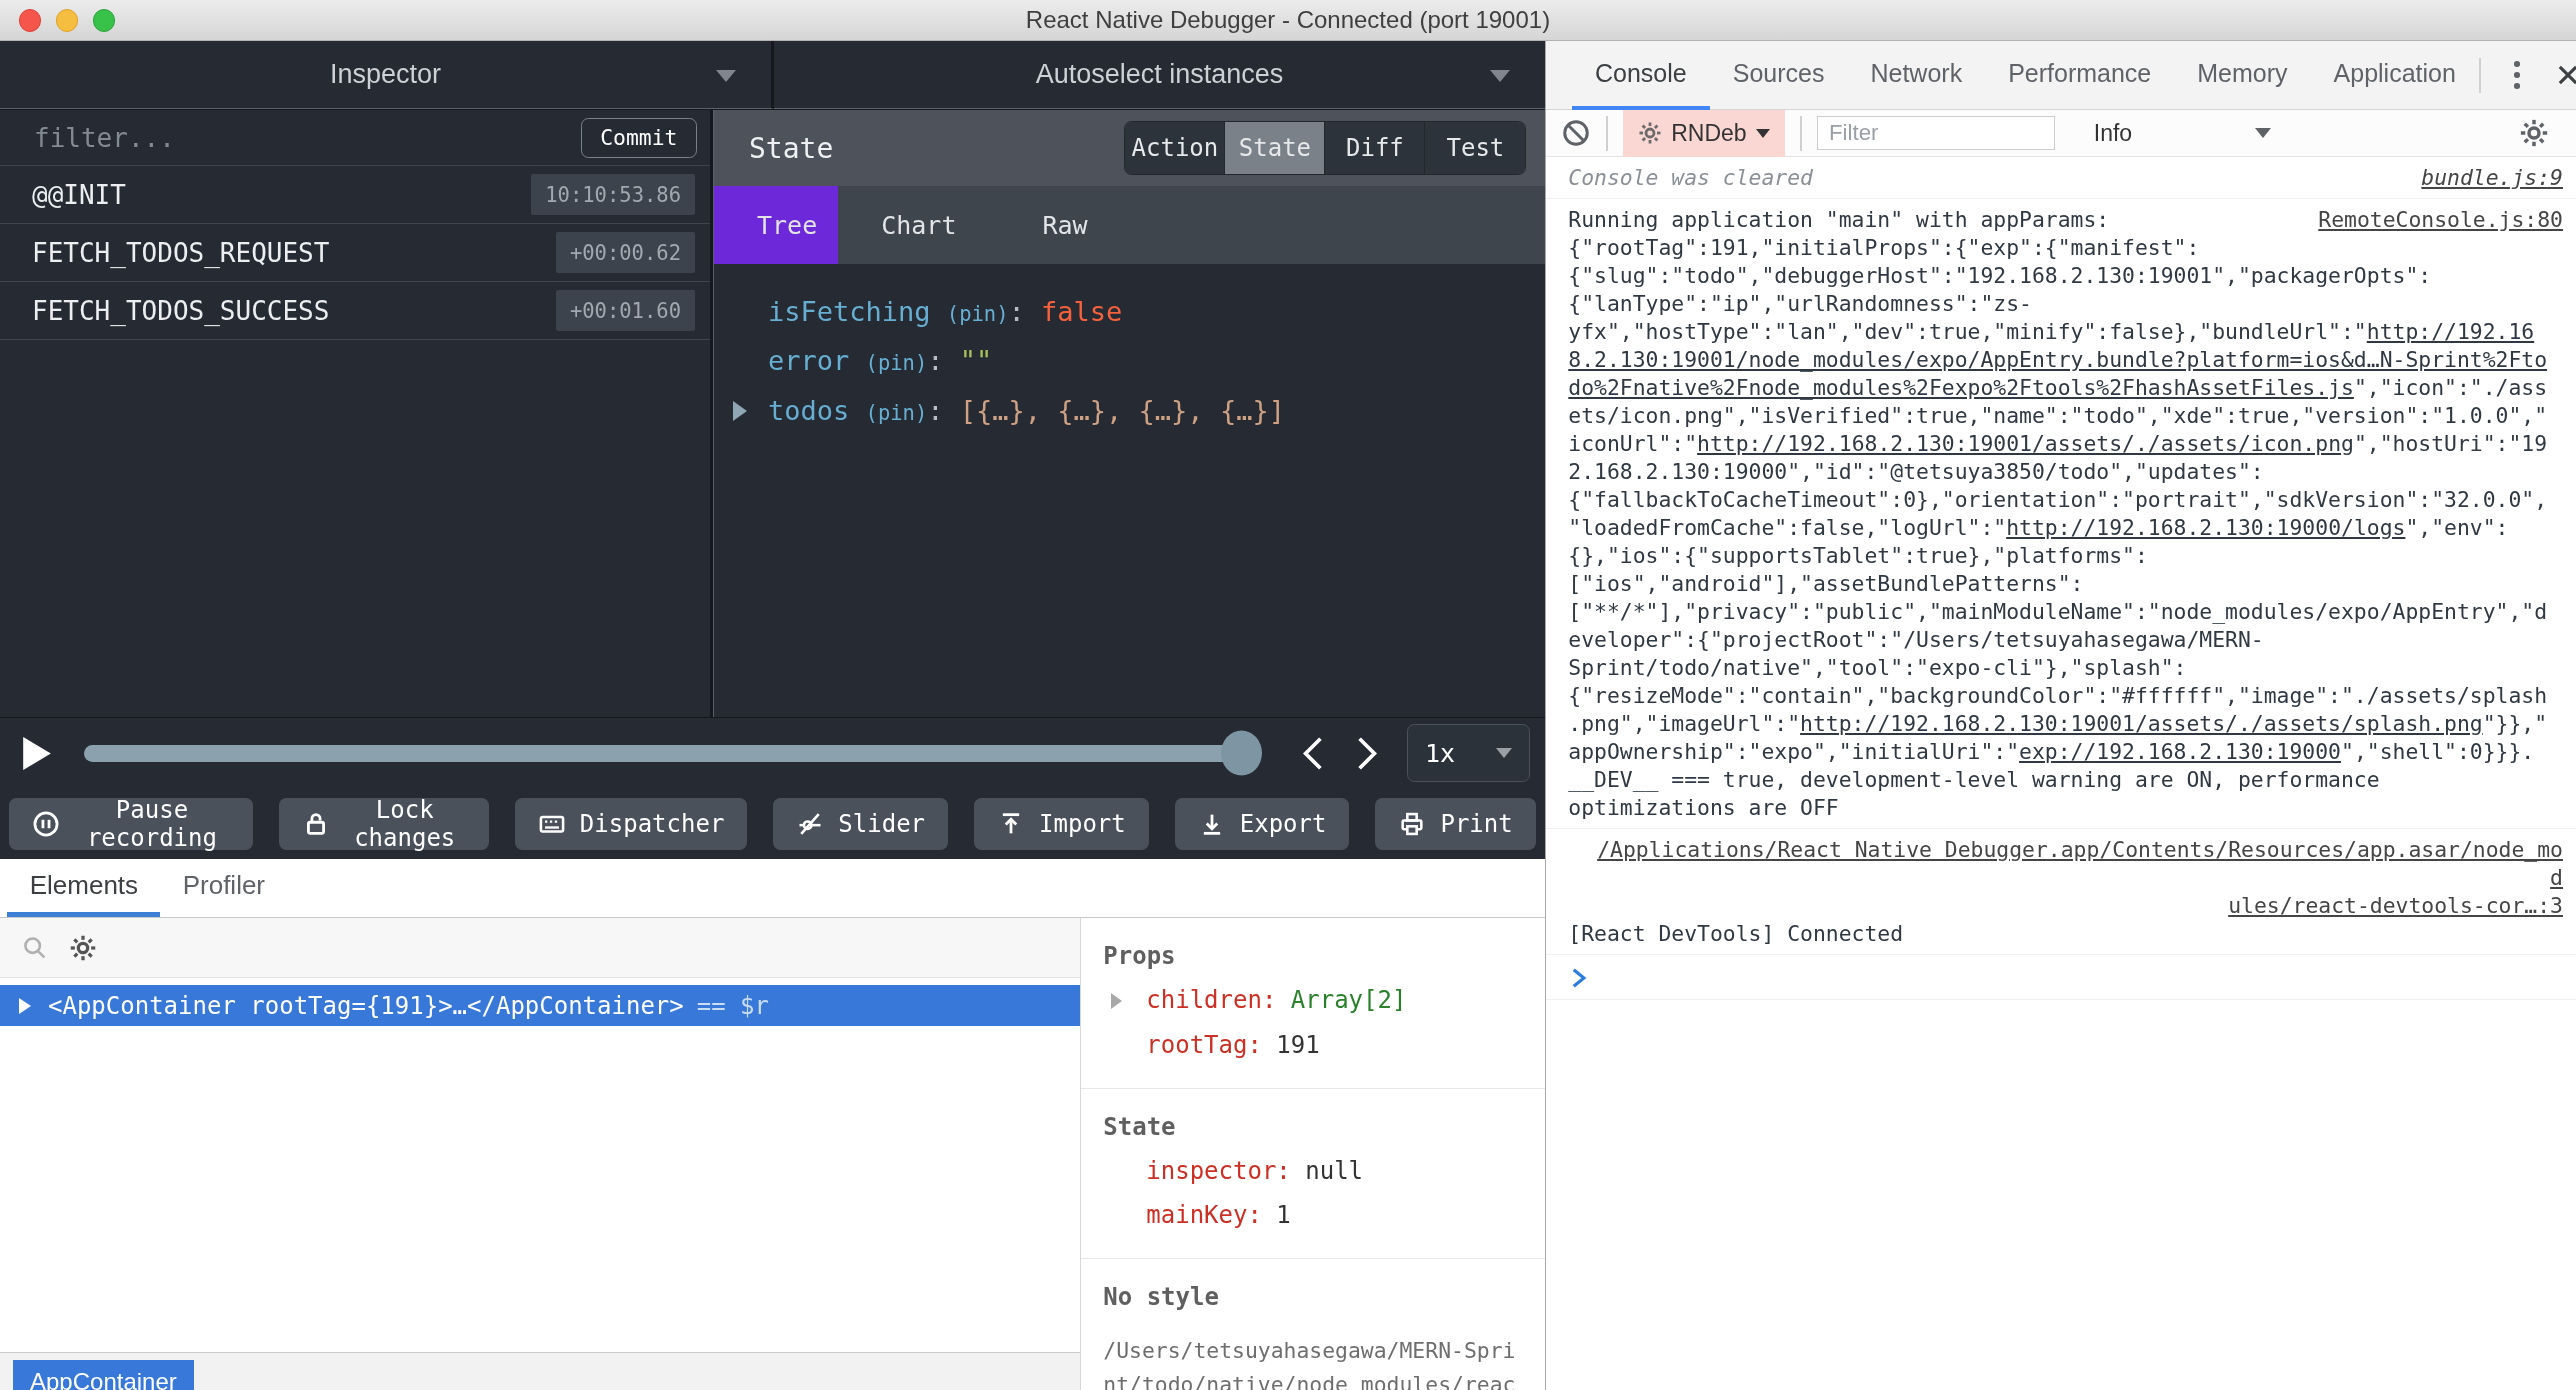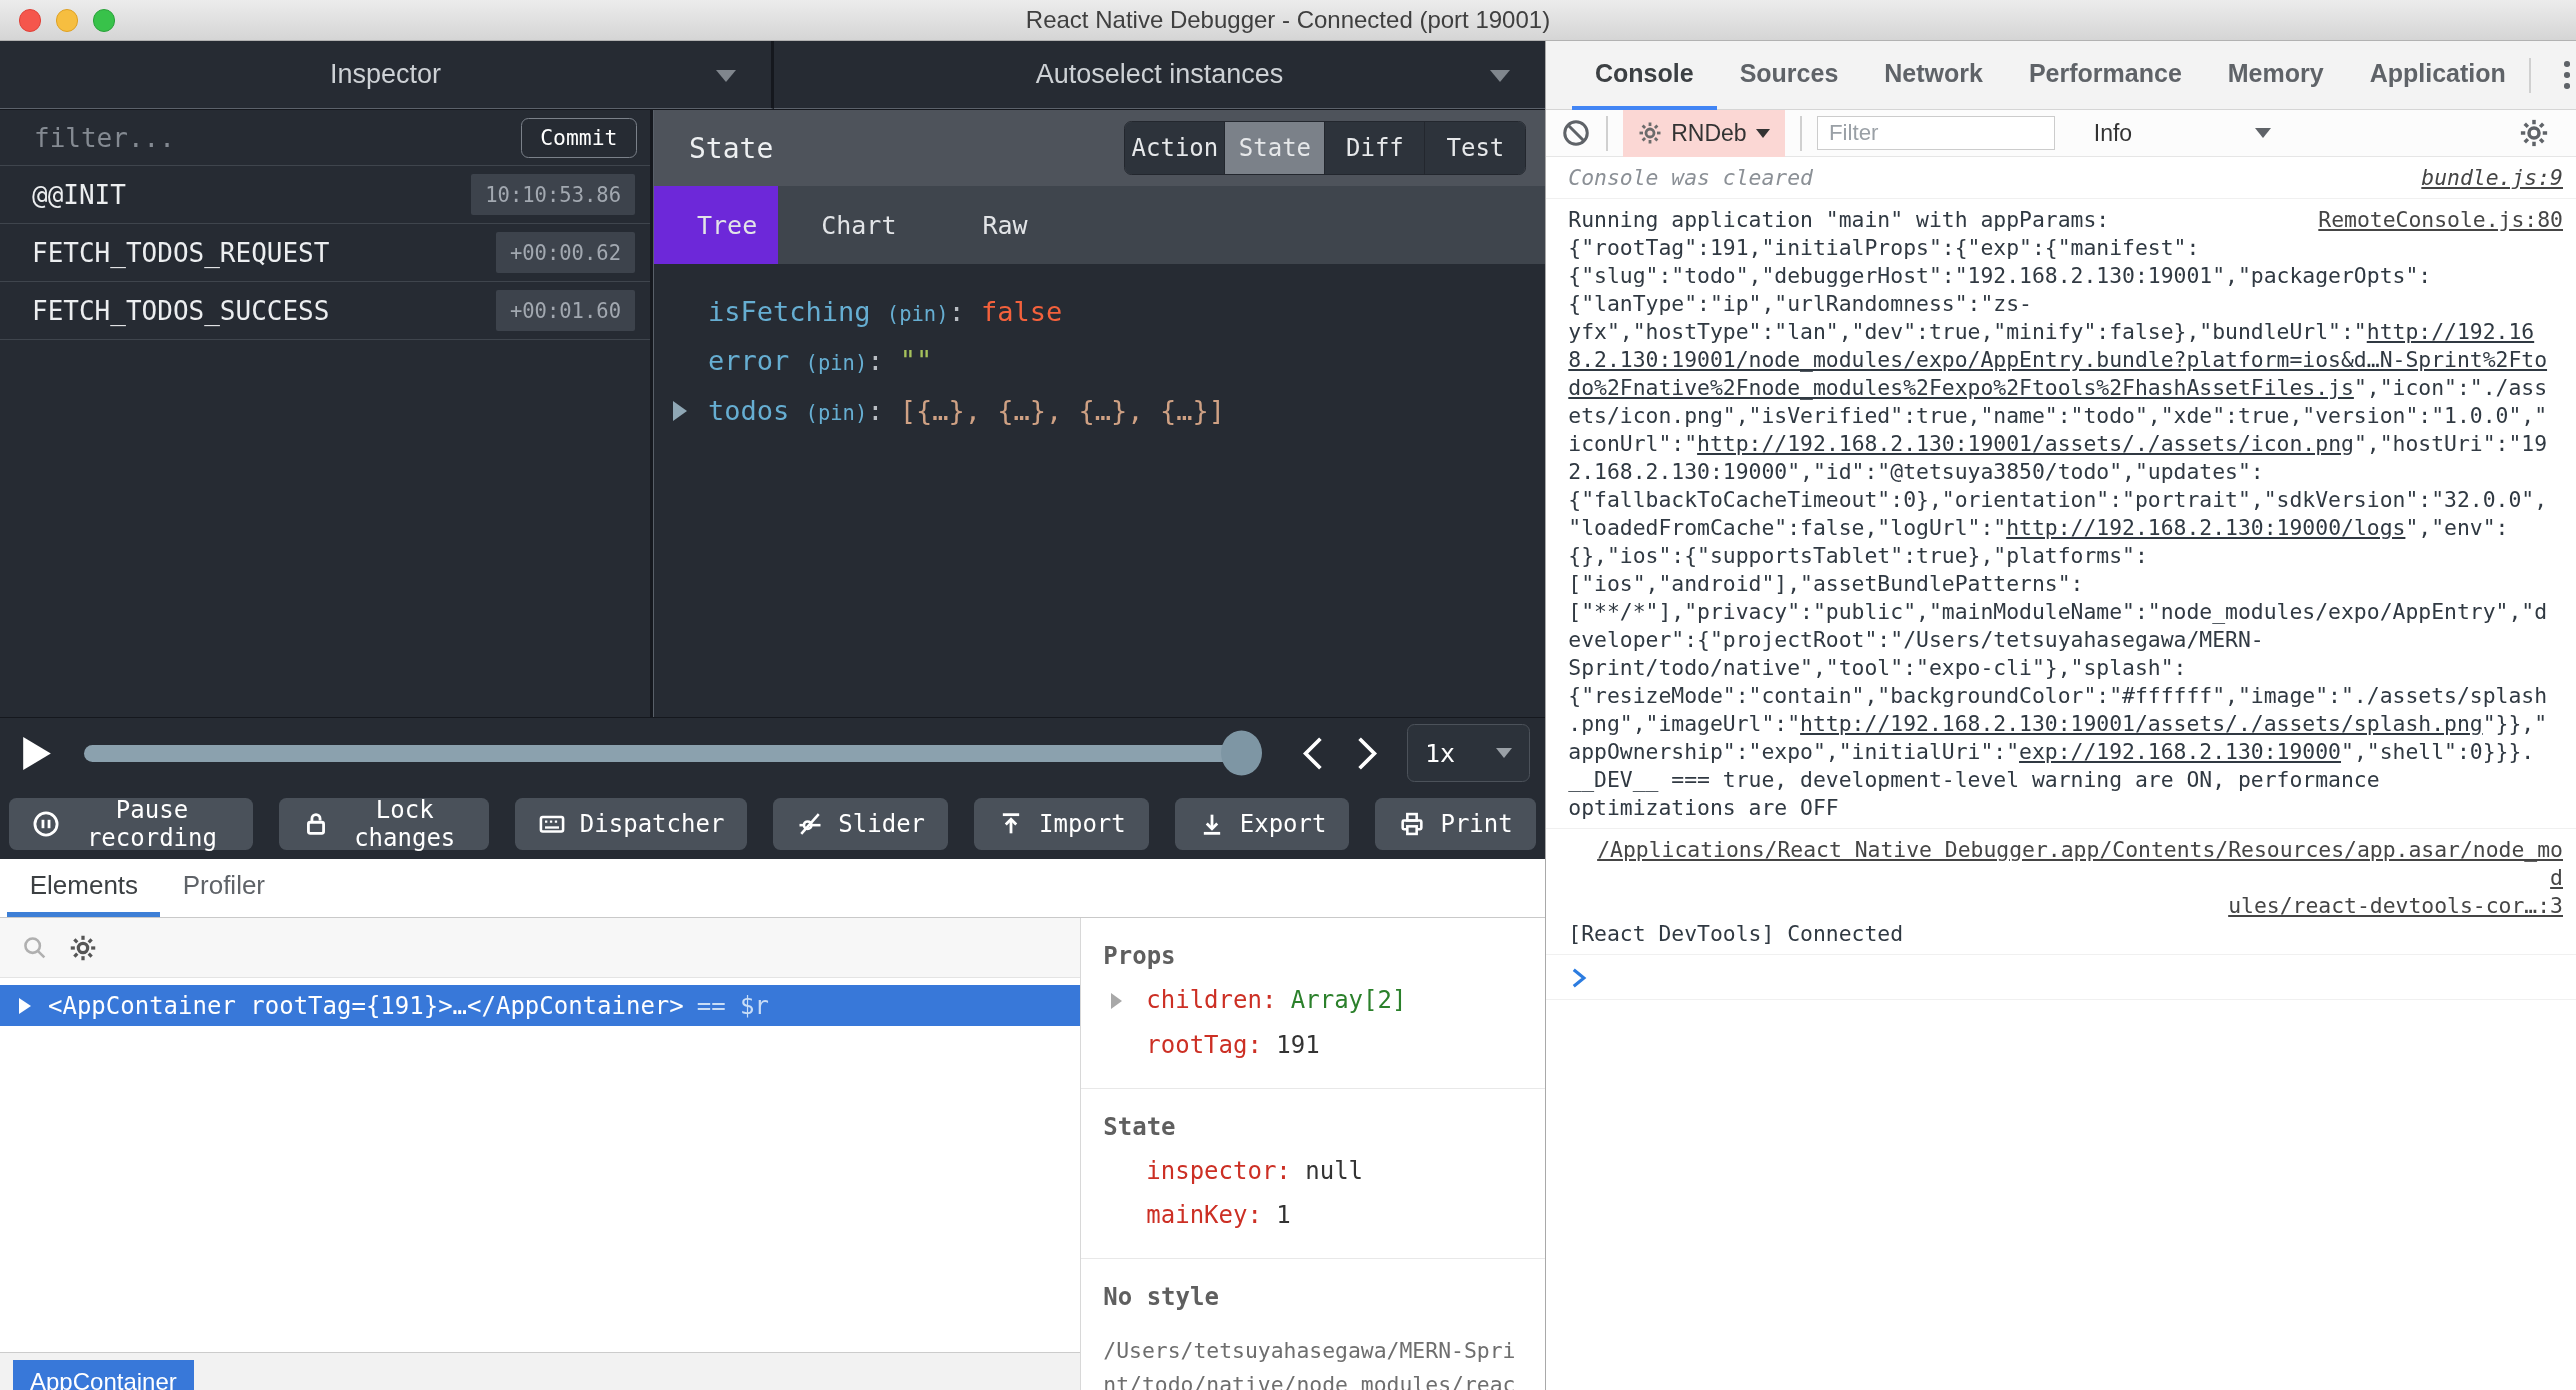--- a/index.html
+++ b/index.html
@@ -19,21 +19,21 @@
 
   
   .left-app{width:1545px;flex:none;display:flex;flex-direction:column;background:#262b33;color:#e8eaec;min-height:0;}
   .selects-row{height:69px;flex:none;display:flex;border-bottom:1.9px solid #15181e;}
   .select-cell{flex:1;position:relative;display:flex;align-items:center;justify-content:center;border-bottom:1.9px solid #5c626b;}
   .select-cell.first{border-right:3.7px solid #15181e;}
   .select-label{font-size:27px;color:#cdd1d5;}
   .caret-down{position:absolute;right:35px;top:50%;margin-top:-4.7px;width:0;height:0;border-left:10.2px solid transparent;border-right:10.2px solid transparent;border-top:12px solid #80868d;}
 
   .main-split{height:607px;flex:none;display:flex;min-height:0;}
-  .actions-col{width:653px;flex:none;border-right:3.7px solid #15181e;display:flex;flex-direction:column;}
+  .actions-col{width:713px;flex:none;border-right:3.7px solid #15181e;display:flex;flex-direction:column;}
   .filter-row{height:56px;flex:none;display:flex;align-items:center;border-bottom:1.9px solid #3f454d;padding:0 13px 0 32px;}
   .filter-input{flex:1;background:transparent;border:none;outline:none;color:#e8eaec;font:26px "DejaVu Sans Mono",monospace;min-width:0;}
   .filter-input::placeholder{color:#848a92;}
   .commit-btn{font:21.4px "DejaVu Sans Mono",monospace;color:#fff;background:transparent;border:1.9px solid #7b818a;border-radius:7.4px;padding:6.5px 18.6px;cursor:pointer;}
   .action-item{height:58px;flex:none;display:flex;align-items:center;justify-content:space-between;padding:0 15px 0 32px;border-bottom:1.9px solid #3f454d;font:26px "DejaVu Sans Mono",monospace;color:#eceef0;}
   .action-time{font:20.5px "DejaVu Sans Mono",monospace;color:#a2a8b0;background:#3d434c;border-radius:2px;padding:8.4px 14px;}
 
   .state-col{flex:1;display:flex;flex-direction:column;border-left:1.9px solid #596069;min-width:0;}
   .state-header{height:76px;flex:none;background:#4e535b;display:flex;align-items:center;justify-content:space-between;padding:0 18.6px 0 35px;}
   .state-title{font:28px "DejaVu Sans Mono",monospace;color:#eef0f2;}
@@ -91,21 +91,21 @@
   .sb-row{position:relative;padding:8.4px 0 8.4px 43px;font:24px "DejaVu Sans Mono",monospace;}
   .sb-arrow{position:absolute;left:7.4px;top:15px;width:0;height:0;border-top:8.4px solid transparent;border-bottom:8.4px solid transparent;border-left:11.2px solid #a8a8a8;}
   .sb-name{color:#cc2f24;}
   .sb-val{color:#333;}
   .sb-val.green{color:#2b802b;}
   .sb-path{padding:15px 13px 0 0;font:21.4px "DejaVu Sans Mono",monospace;color:#6e6e6e;line-height:34px;word-break:break-all;white-space:pre-wrap;}
 
   
   .devtools{flex:1;background:#fff;border-left:1.9px solid #a9a9a9;display:flex;flex-direction:column;min-width:0;}
   .dt-tabs{height:69px;flex:none;background:#f3f3f3;border-bottom:1.9px solid #d5d5d5;display:flex;align-items:stretch;padding-left:26px;}
-  .dt-tab{font-size:25px;color:#5f6368;display:flex;align-items:center;padding:0 23px;border-bottom:5.6px solid transparent;margin-bottom:-1.9px;cursor:pointer;white-space:nowrap;font-weight:bold;}
+  .dt-tab{font-size:25px;color:#5f6368;display:flex;align-items:center;padding:0 23px;border-bottom:5.6px solid transparent;margin-bottom:-1.9px;cursor:pointer;white-space:nowrap;}
   .dt-tab.active{color:#3c4043;border-bottom-color:#4285f4;}
   .dt-tab-actions{margin-left:auto;display:flex;align-items:center;gap:28px;padding-right:22.3px;}
   .dt-vsep{width:1.9px;height:35px;background:#d0d0d0;}
   .kebab{display:flex;flex-direction:column;gap:5.6px;cursor:pointer;padding:5.6px;}
   .kebab i{width:5.6px;height:5.6px;border-radius:50%;background:#5f6368;}
   .dt-toolbar{height:47px;flex:none;background:#fcfcfc;border-bottom:1.9px solid #e6e6e6;display:flex;align-items:center;padding:0 27px 0 15px;gap:15px;}
   .icon-btn{display:flex;align-items:center;cursor:pointer;background:none;border:none;padding:0;color:#5f6368;}
   .context-pill{background:#fbd7d4;height:47px;display:flex;align-items:center;gap:9.3px;padding:0 15px;font-size:23px;color:#333;cursor:pointer;}
   .pill-caret{width:0;height:0;border-left:7.4px solid transparent;border-right:7.4px solid transparent;border-top:9.3px solid #333;}
   .filter-box{width:238px;height:34px;border:1.9px solid #ccc;background:#fff;font-size:22.3px;color:#333;padding:0 11.2px;outline:none;font-family:"Liberation Sans",sans-serif;}

